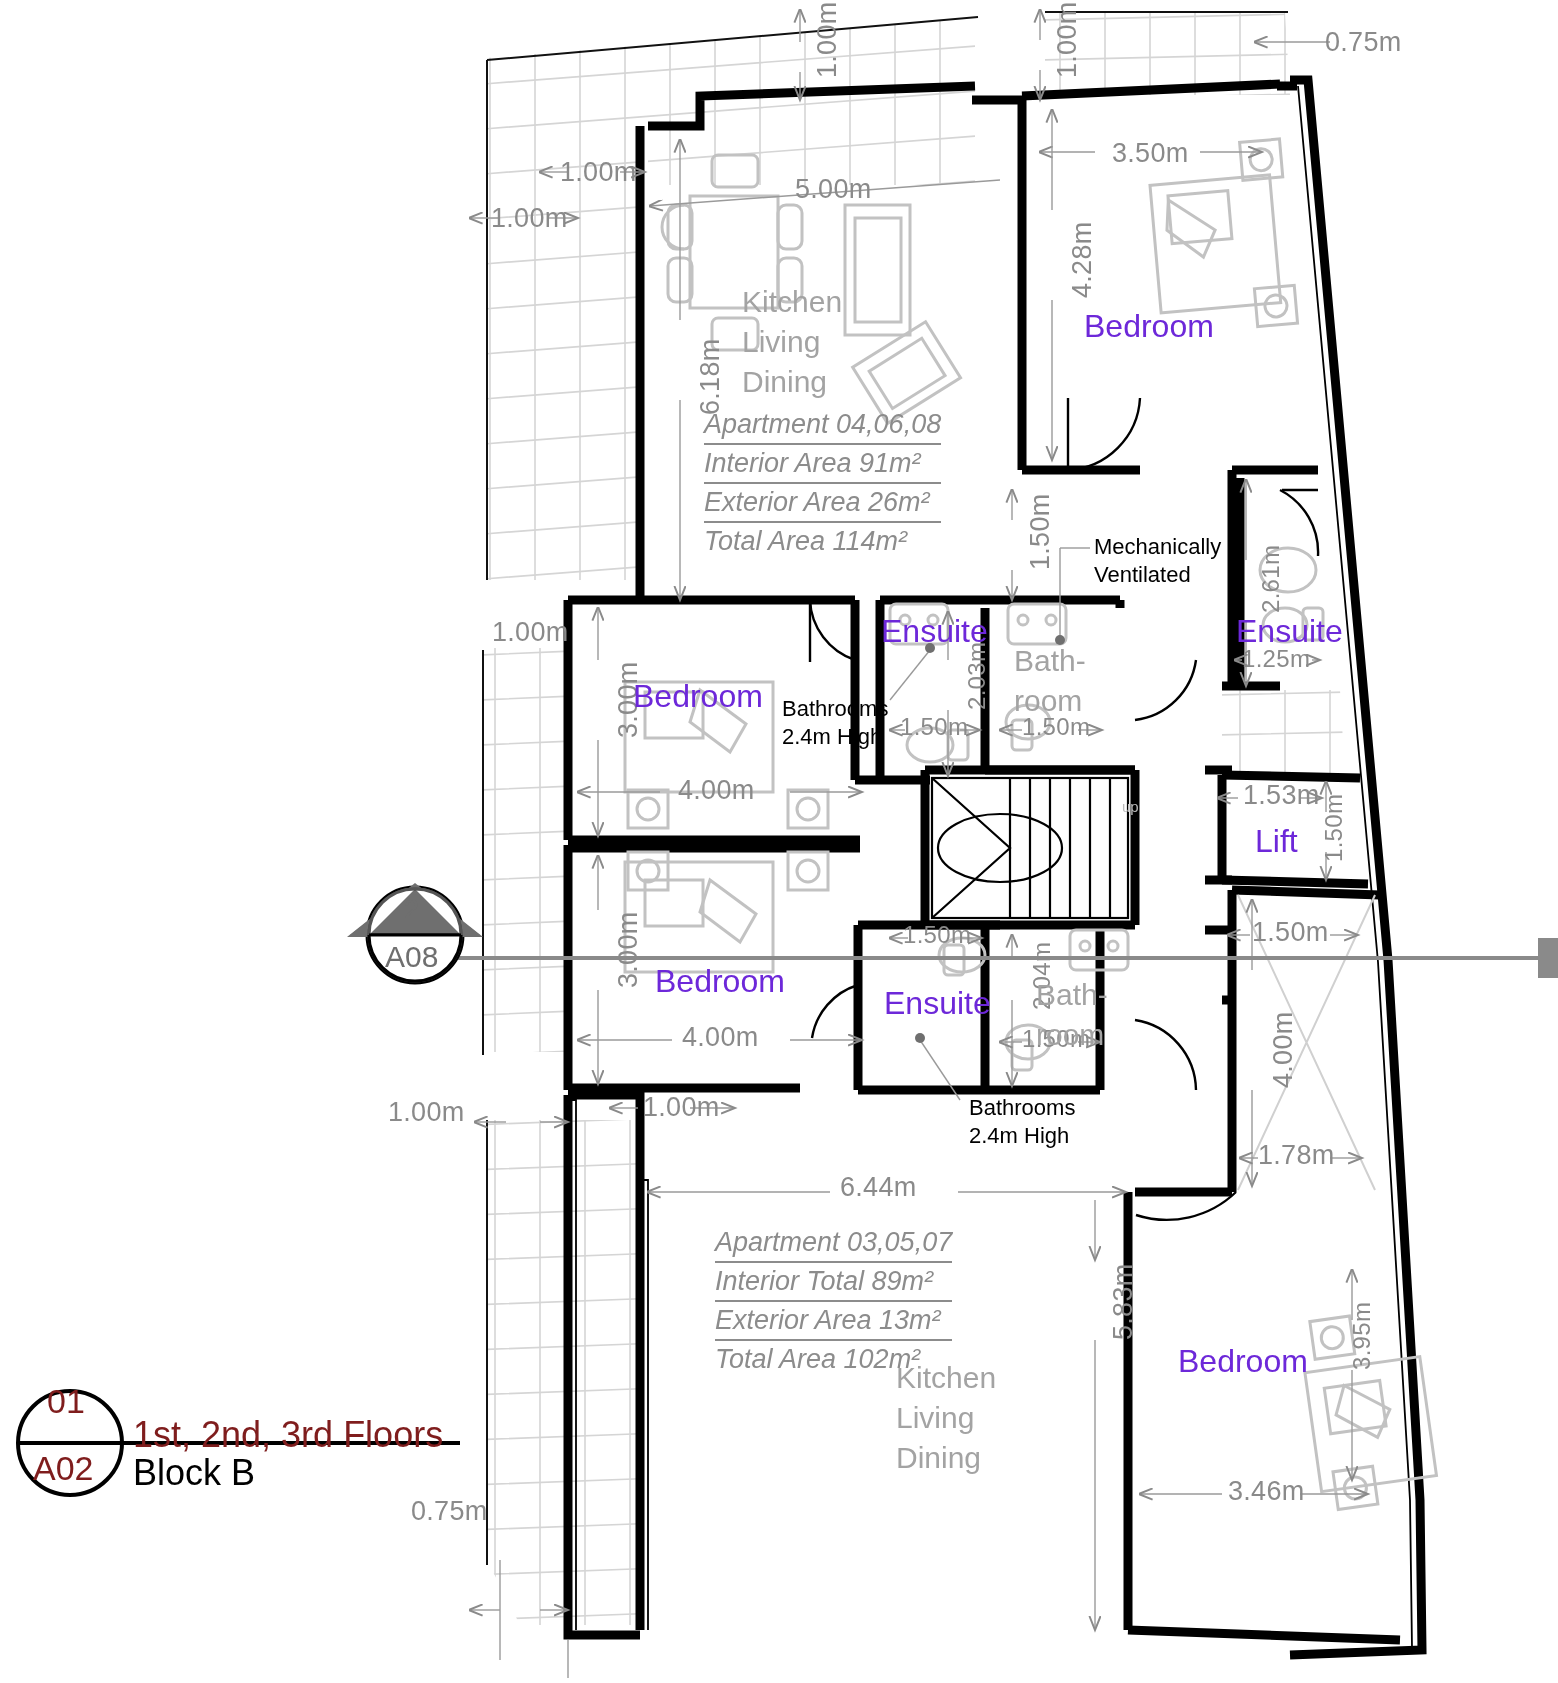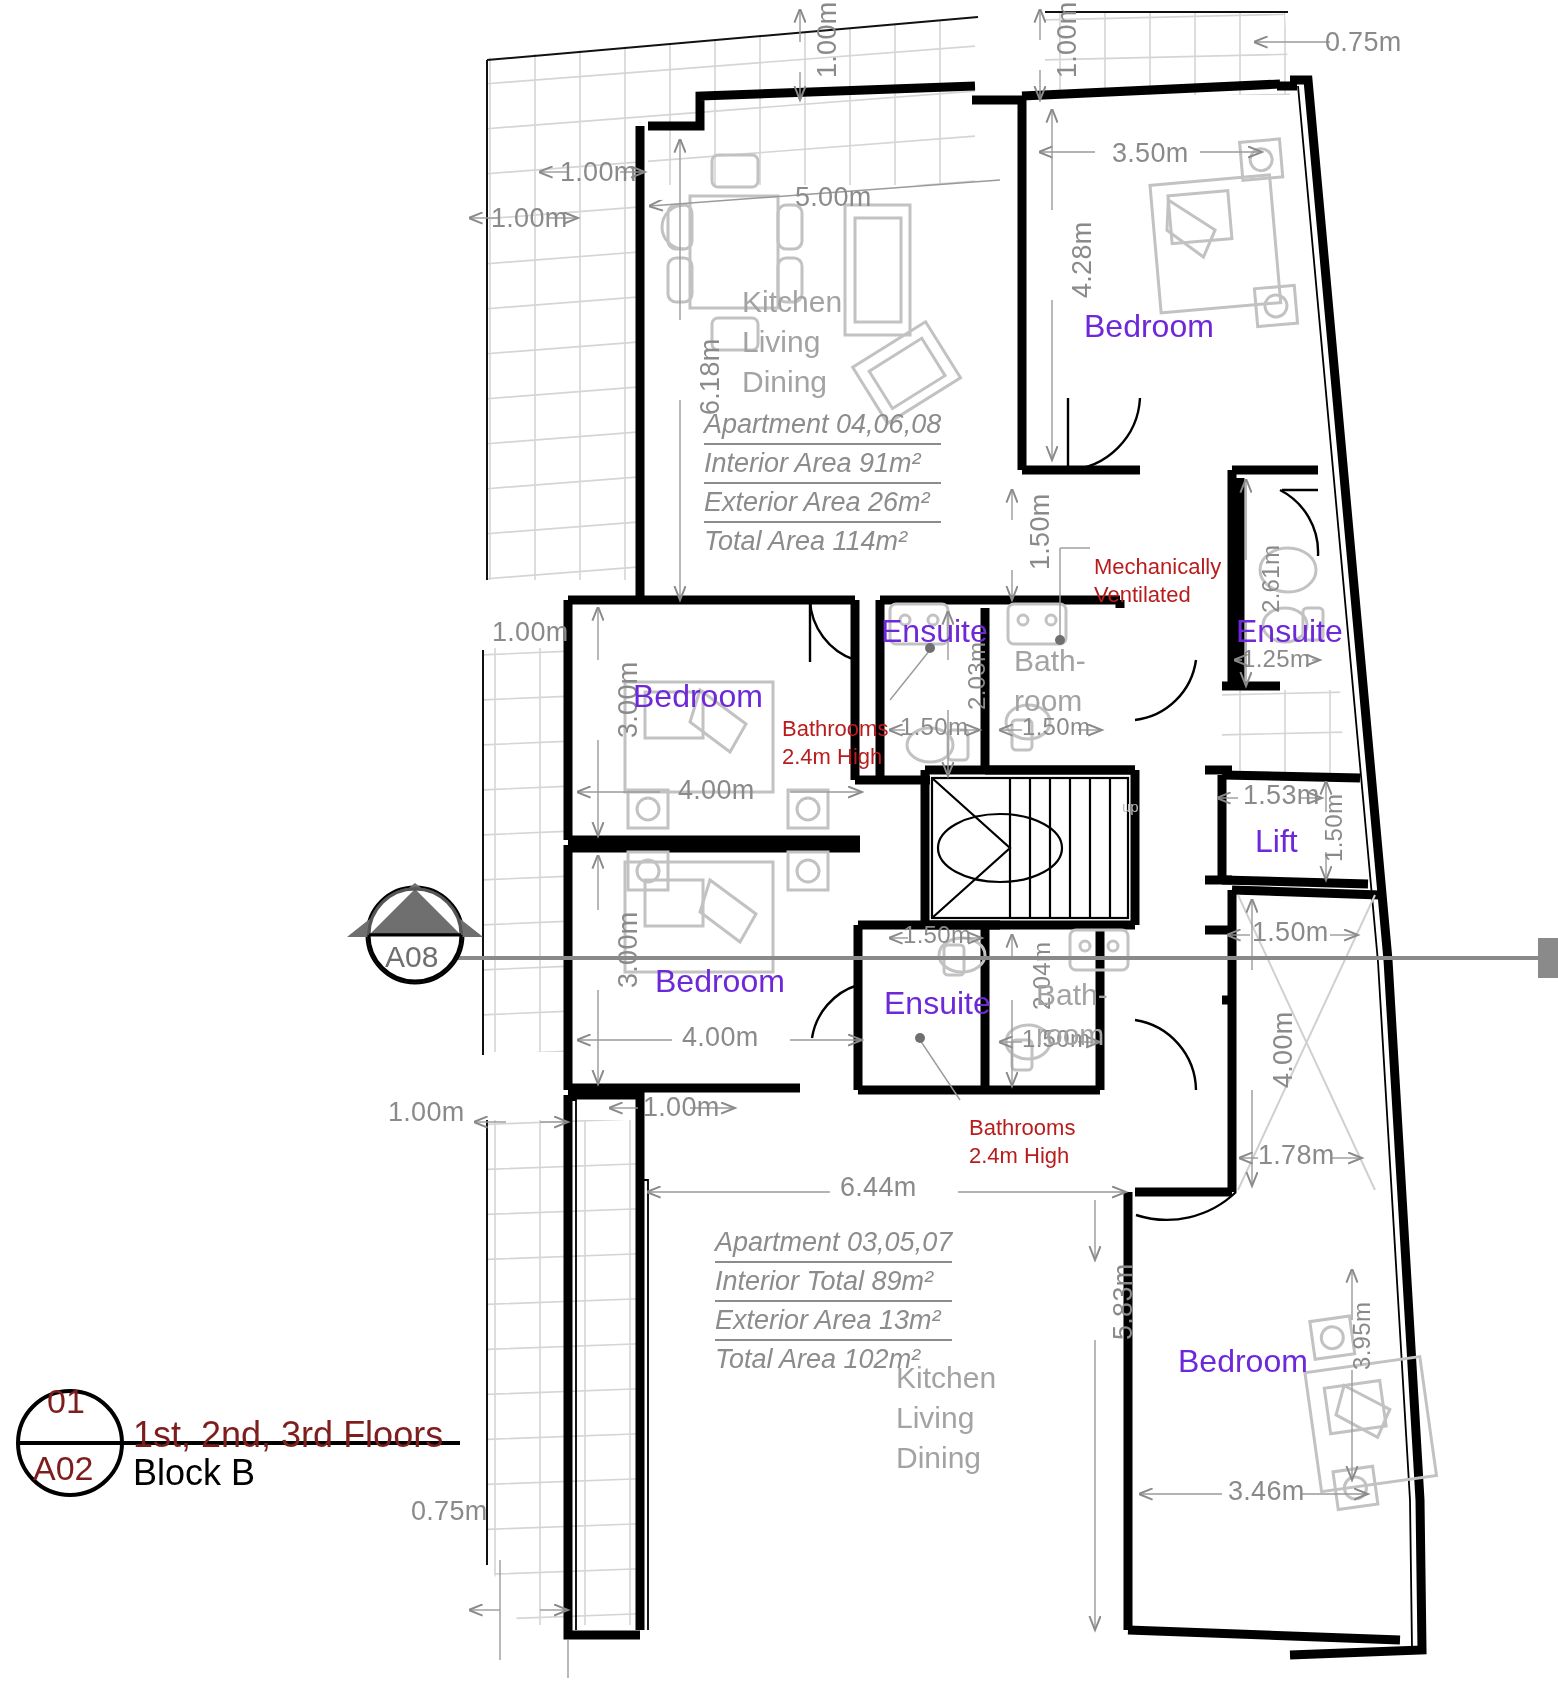--- a/index.html
+++ b/index.html
@@ -5,21 +5,21 @@
   html,body{margin:0;padding:0;background:#ffffff;}
   body{width:1558px;height:1683px;position:relative;overflow:hidden;
        font-family:"Liberation Sans","DejaVu Sans",sans-serif;}
   #plan{position:absolute;left:0;top:0;width:1558px;height:1683px;}
   .lbl{position:absolute;white-space:nowrap;color:#8c8c8c;
        font-family:"Liberation Sans","DejaVu Sans",sans-serif;}
   .dim{font-size:27px;color:#8a8a8a;letter-spacing:.3px;}
   .dimv{transform-origin:0 0;transform:rotate(-90deg);}
   .room{font-size:32px;color:#6d28d9;}
   .roomblk{font-size:30px;color:#a3a3a3;line-height:40px;}
-  .note{font-size:22px;color:#b91c1c;line-height:28px;margin-top:20px;}
+  .note{font-size:22px;color:#000000;line-height:28px;}
   .aptblk{font-size:27px;color:#8c8c8c;font-style:italic;line-height:36px;}
   .aptblk div{border-bottom:2px solid #8c8c8c;padding-bottom:1px;}
   .tb-title{position:absolute;color:#7f1d1d;font-size:36px;white-space:nowrap;}
   .tb-sub{position:absolute;color:#000;font-size:36px;white-space:nowrap;}
   .sect-num{position:absolute;color:#6f6f6f;font-size:27px;}
   .sect-ref{position:absolute;color:#6f6f6f;font-size:30px;}
   .tiny{font-size:20px;}
   .upmark{position:absolute;font-size:15px;color:#b5b5b5;}
 </style>
 </head>
@@ -384,21 +384,21 @@
 <div class="lbl dim" style="left:1325px;top:27px;">0.75m</div>
 <div class="lbl dim dimv" style="left:1052px;top:78px;">1.00m</div>
 <div class="lbl dim dimv" style="left:812px;top:78px;">1.00m</div>
 <div class="lbl dim" style="left:560px;top:157px;">1.00m</div>
 <div class="lbl dim" style="left:491px;top:203px;">1.00m</div>
 <div class="lbl dim" style="left:492px;top:617px;">1.00m</div>
 <div class="lbl dim" style="left:388px;top:1097px;">1.00m</div>
 <div class="lbl dim" style="left:643px;top:1092px;">1.00m</div>
 <div class="lbl dim" style="left:411px;top:1496px;">0.75m</div>
 
-<div class="lbl dim" style="left:795px;top:182px;">5.00m</div>
+<div class="lbl dim" style="left:795px;top:174px;">5.00m</div>
 <div class="lbl dim dimv" style="left:695px;top:415px;">6.18m</div>
 <div class="lbl dim" style="left:1112px;top:138px;">3.50m</div>
 <div class="lbl dim dimv" style="left:1067px;top:298px;">4.28m</div>
 <div class="lbl dim dimv" style="left:1025px;top:570px;">1.50m</div>
 <div class="lbl dim dimv tiny" style="left:1257px;top:613px;font-size:24px;">2.61m</div>
 <div class="lbl dim" style="left:1242px;top:645px;font-size:24px;">1.25m</div>
 
 <div class="lbl dim dimv" style="left:613px;top:738px;">3.00m</div>
 <div class="lbl dim" style="left:678px;top:775px;">4.00m</div>
 <div class="lbl dim dimv" style="left:613px;top:988px;">3.00m</div>

